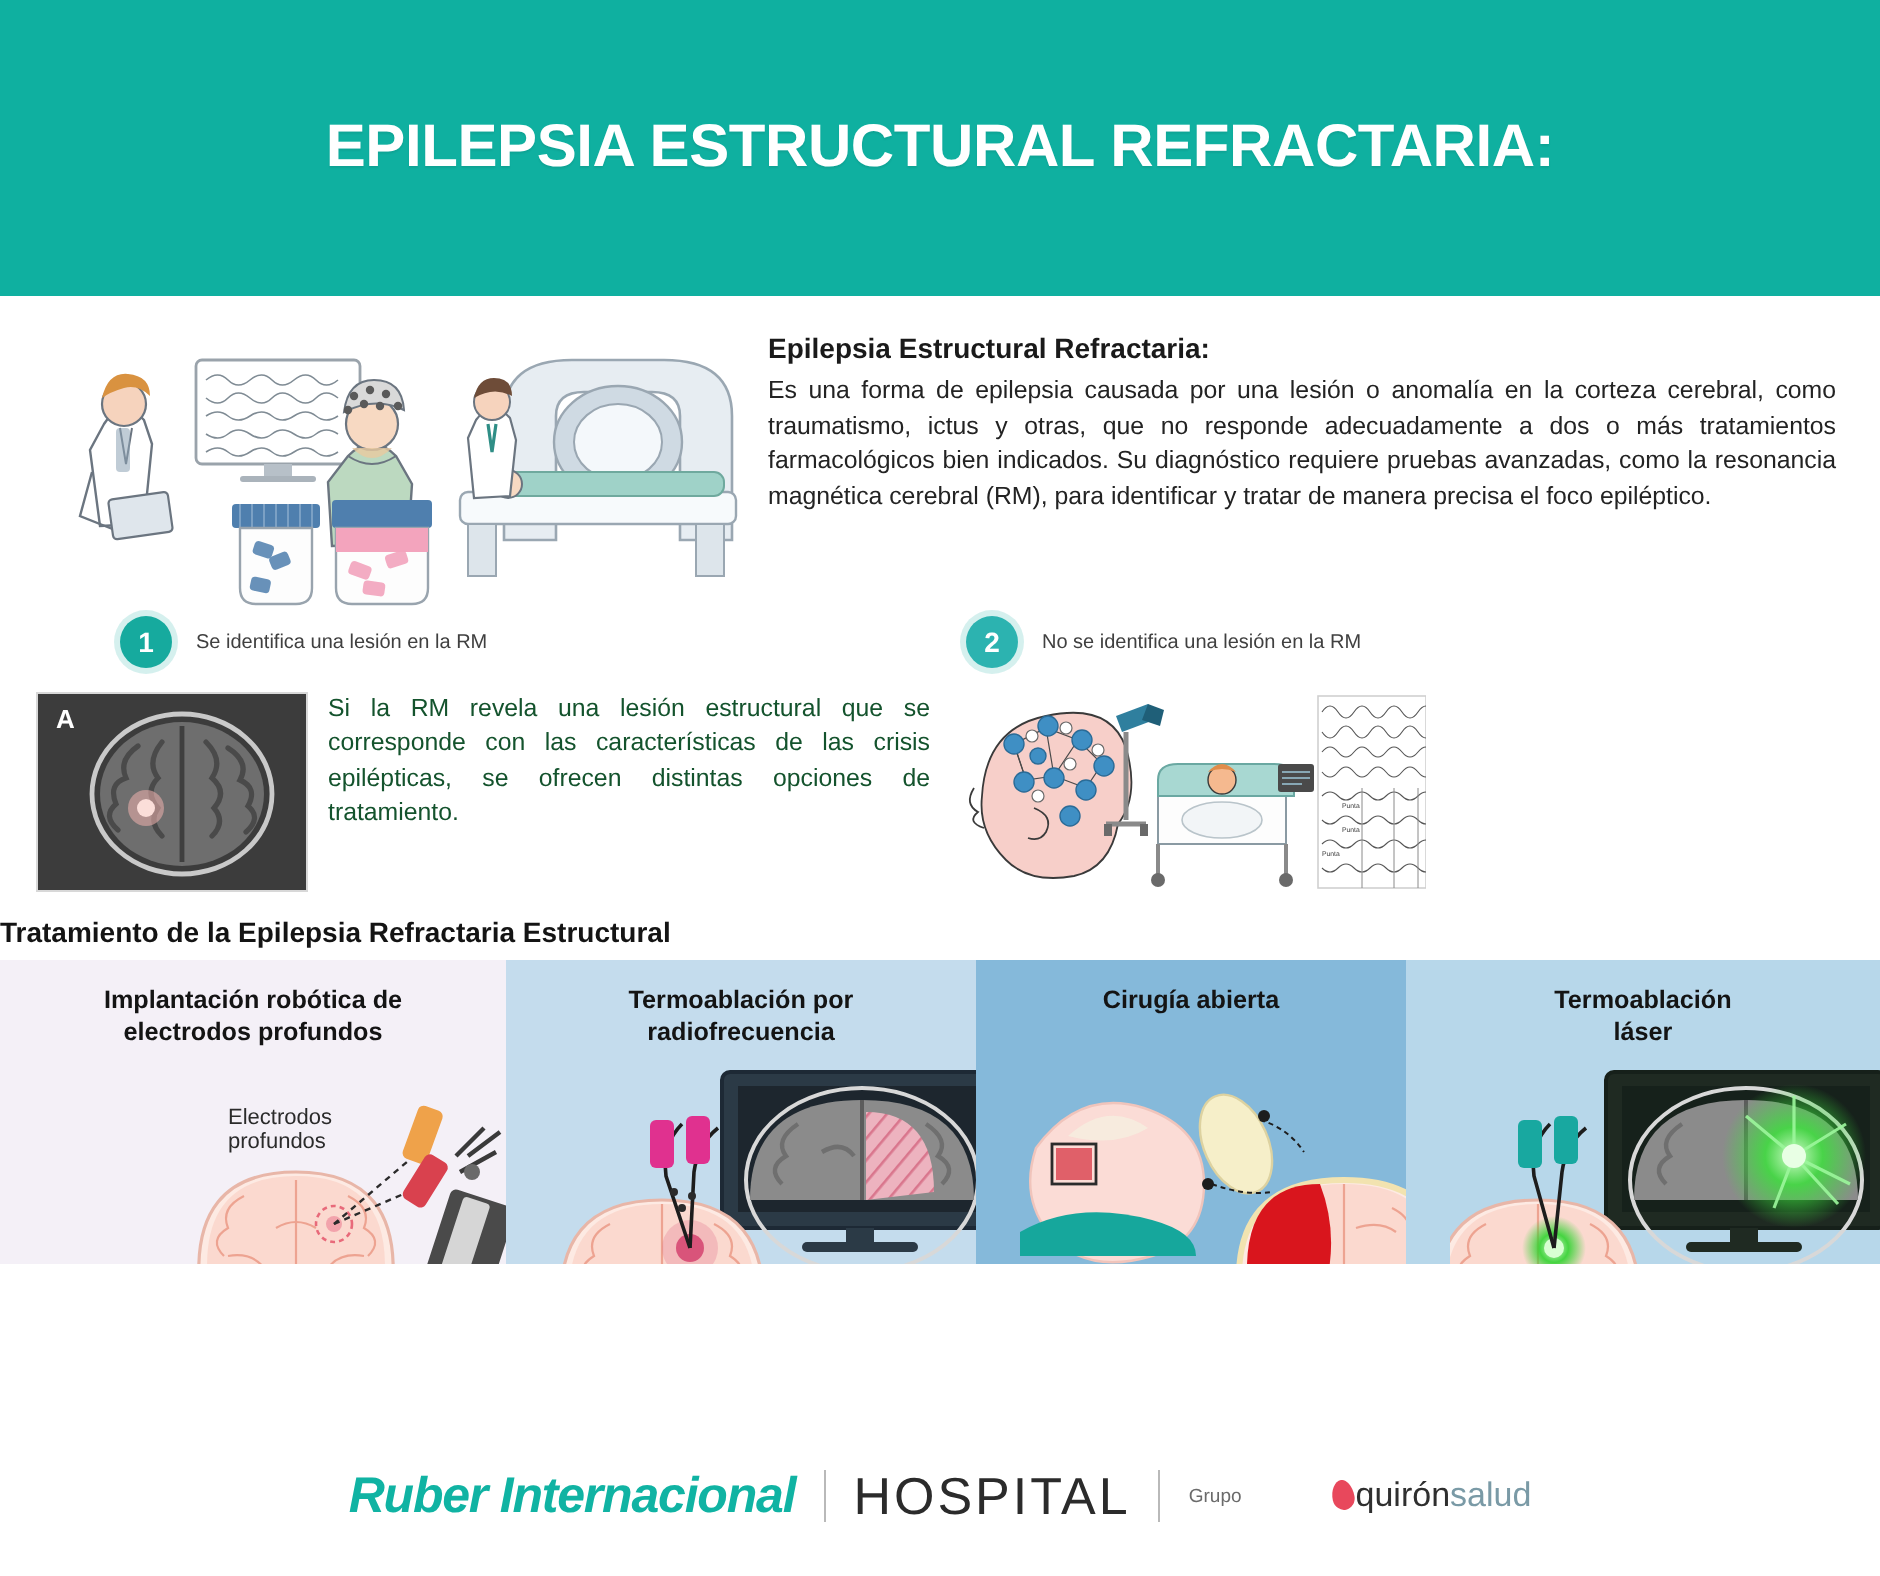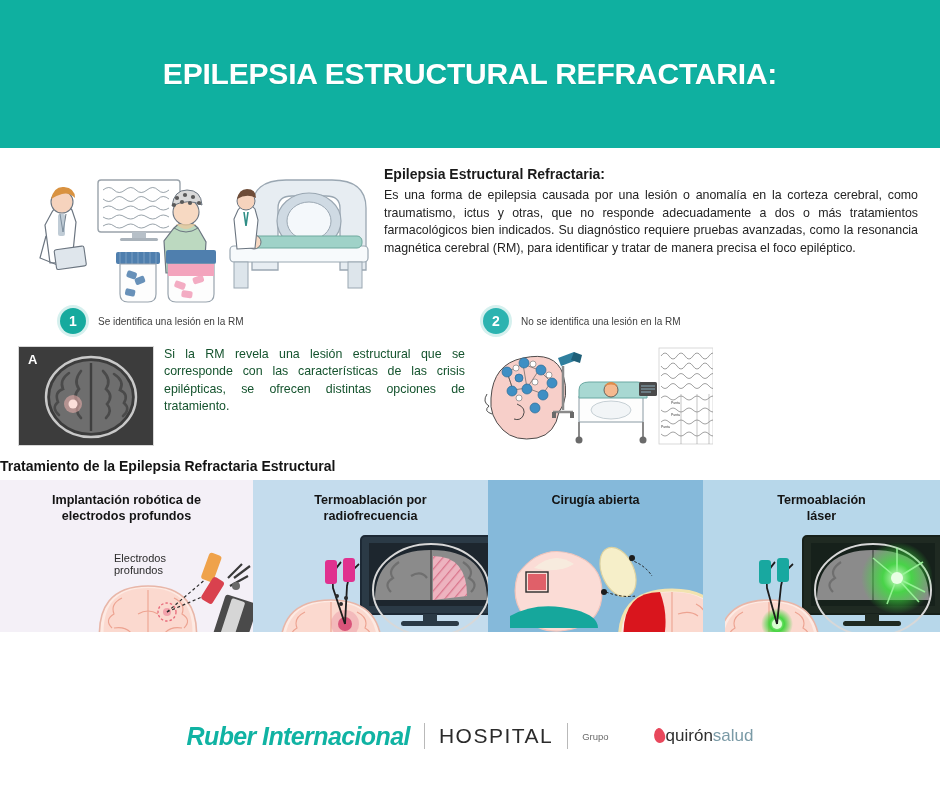--- a/index.html
+++ b/index.html
@@ -89,27 +89,27 @@
   .p4 { width: 215px; background: #85b9da; }
   .panel h3 {
     font-size: 12.6px; font-weight: bold; color: #141414;
     text-align: center; line-height: 1.3;
     padding-top: 12px;
   }
   .panel-art { position: absolute; left: 0; right: 0; top: 48px; bottom: 0; margin-left: 22px; }
 
   
   .footer {
-    position: absolute; left: 0; bottom: 16px; width: 940px; height: 72px;
+    position: absolute; left: 0; bottom: 4px; width: 940px; height: 72px;
     display: flex; align-items: center; justify-content: center; gap: 14px;
     background: #fff;
   }
   .logo-ruber { font-size: 25px; font-weight: bold; color: #10b3a3; font-style: italic; letter-spacing: -.6px;}
   .logo-sep { width: 1px; height: 26px; background: #b9b9b9; }
-  .logo-hospital { font-size: 21px; color: #2b2b2b; letter-spacing: 1.5px; }
+  .logo-hospital { font-size: 26px; color: #2b2b2b; letter-spacing: 1.5px; }
   .logo-grupo { font-size: 9.5px; color: #6b6b6b; }
   .logo-quiron { font-size: 17px; color: #2f2f2f; padding-left: 31px; }
   .logo-quiron .salud { color: #7a9aa6; }
   .quiron-mark {
     display: inline-block; width: 11px; height: 15px; background: #e8485c;
     border-radius: 55% 45% 50% 50% / 60% 60% 40% 40%;
     transform: rotate(-12deg); vertical-align: -2px; margin-right: 1px;
   }
 
   svg { display:block; }

